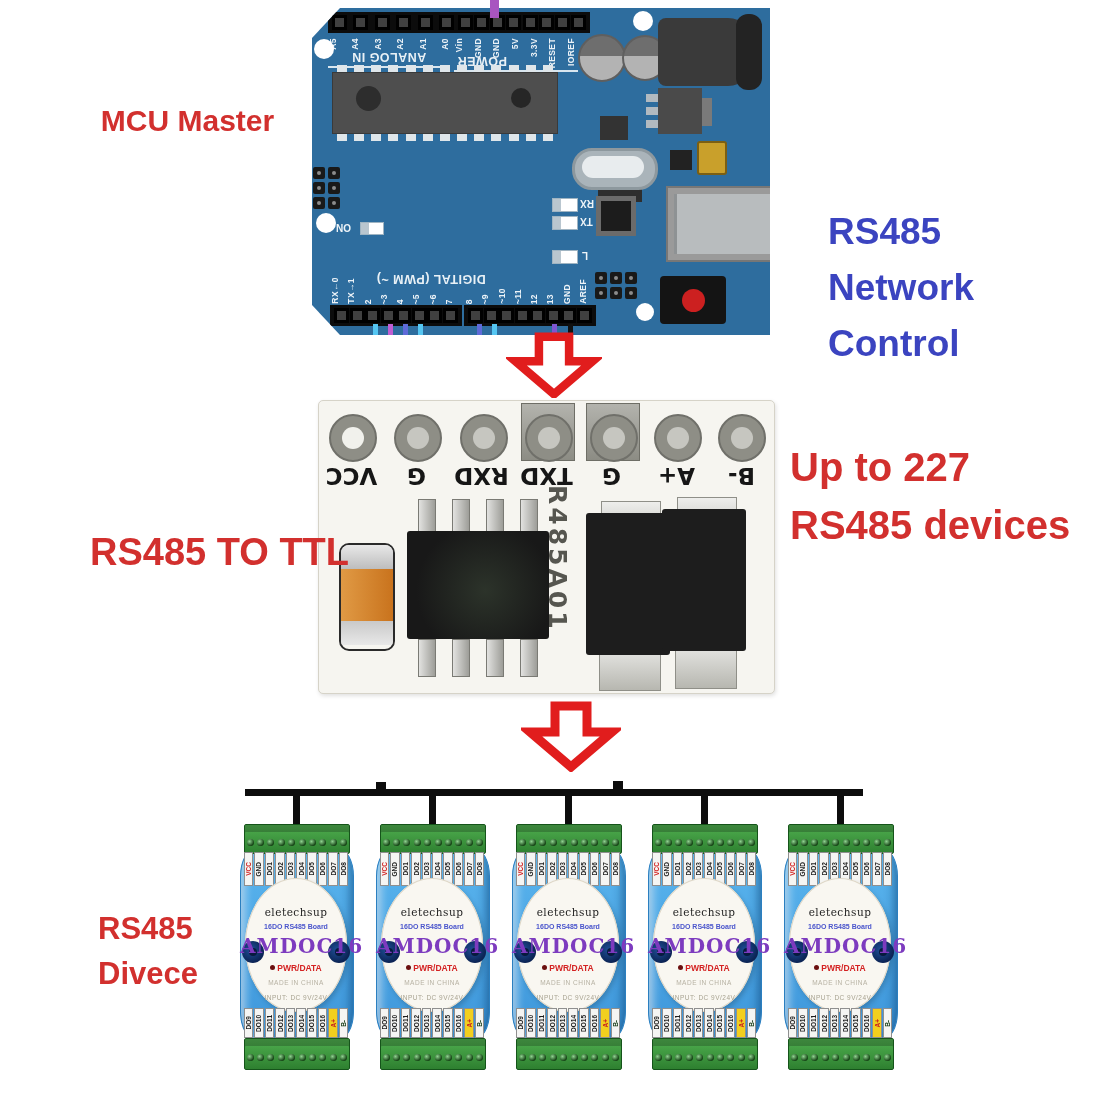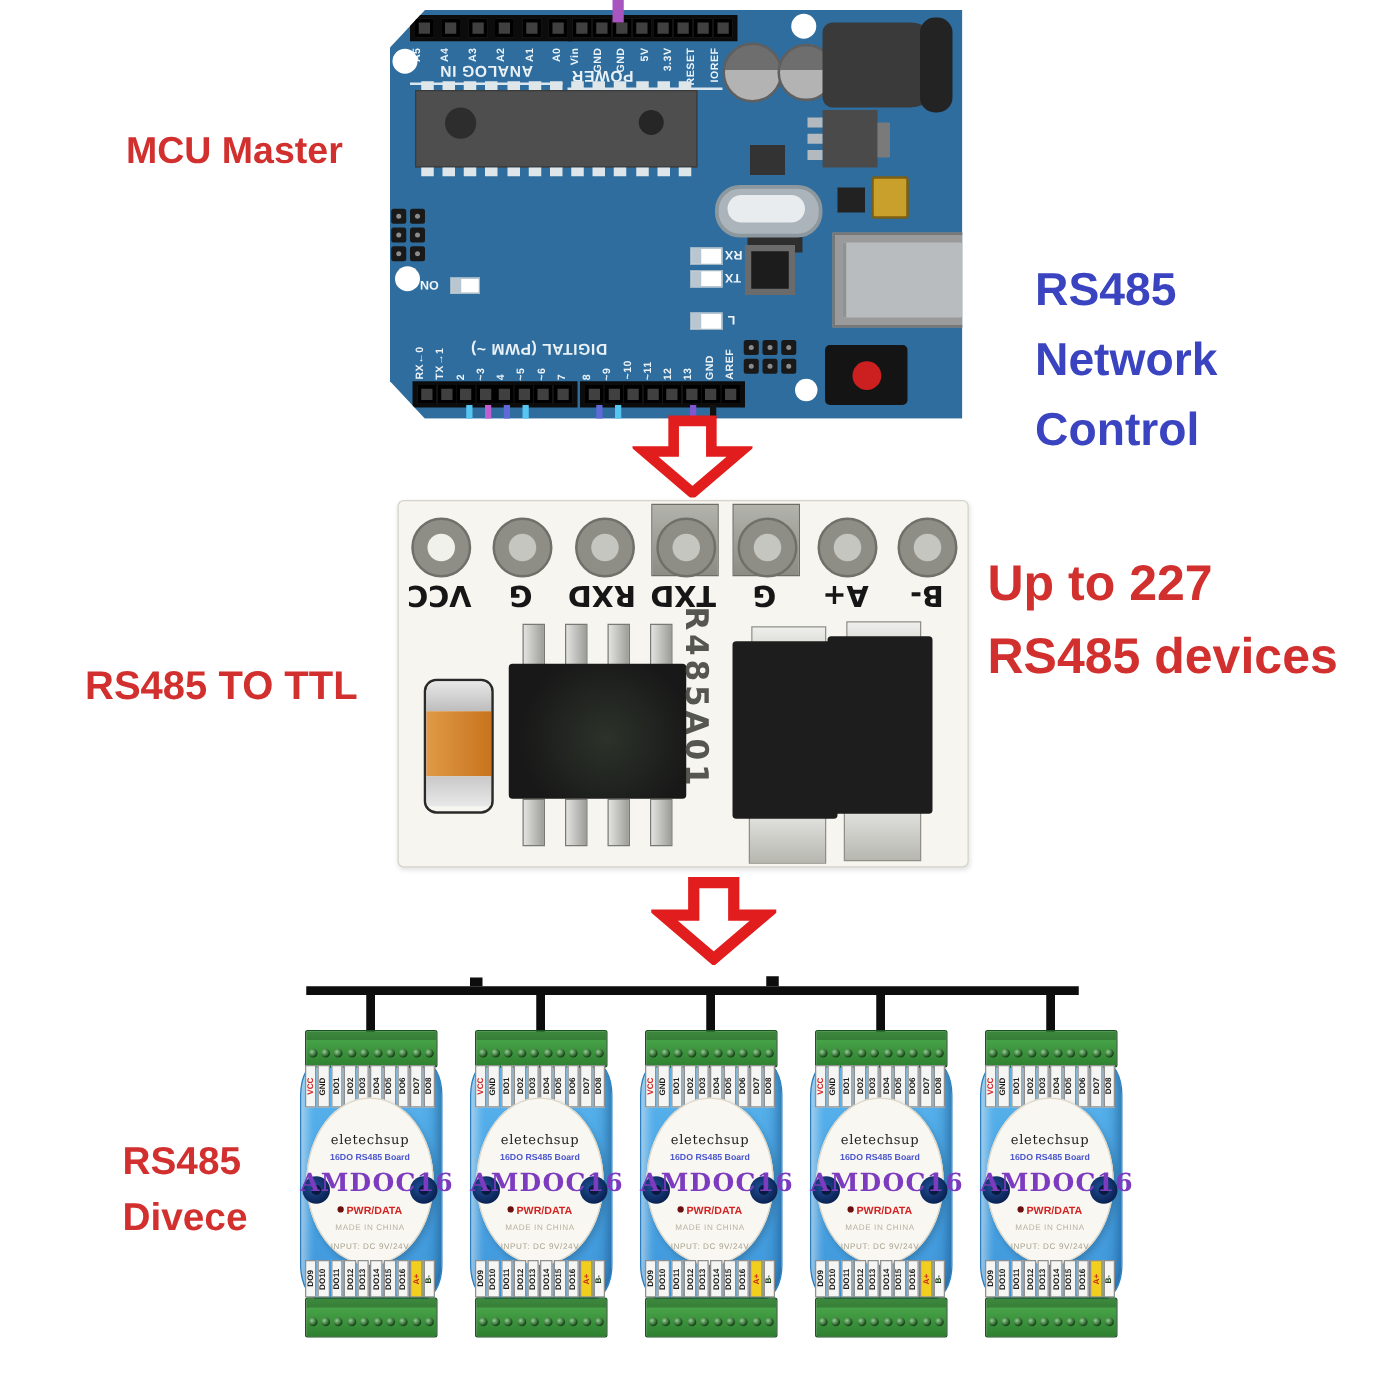--- a/index.html
+++ b/index.html
@@ -342,21 +342,21 @@
     <div class="vsilk" style="left:224px;top:84px;">R485A01</div>
 
     <div class="tab" style="left:282px;top:100px;width:58px;height:44px;"></div>
     <div class="tab" style="left:280px;top:240px;width:60px;height:48px;"></div>
     <div class="blk" style="left:267px;top:112px;width:84px;height:142px;"></div>
     <div class="tab" style="left:358px;top:96px;width:58px;height:46px;"></div>
     <div class="tab" style="left:356px;top:236px;width:60px;height:50px;"></div>
     <div class="blk" style="left:343px;top:108px;width:84px;height:142px;"></div>
   </div>
 
-  <div class="abs red-cap" style="left:68px;top:526px;font-size:32px;">RS485 TO TTL</div>
+  <div class="abs red-cap" style="left:90px;top:526px;font-size:38px;">RS485 TO TTL</div>
 
   <div class="abs red-cap" style="left:790px;top:438px;font-size:40px;line-height:58px;font-weight:700;">
     <div>Up to 227</div>
     <div>RS485 devices</div>
   </div>
 
   <div class="arrow" style="left:521px;top:700px;width:100px;height:72px;">
     <svg width="100" height="72" viewBox="0 0 100 70">
         <path d="M34 5 H66 V31 H91 L50 66 L9 31 H34 Z" fill="#fff" stroke="#e11d1d" stroke-width="9" stroke-linejoin="miter"></path>
       </svg>

